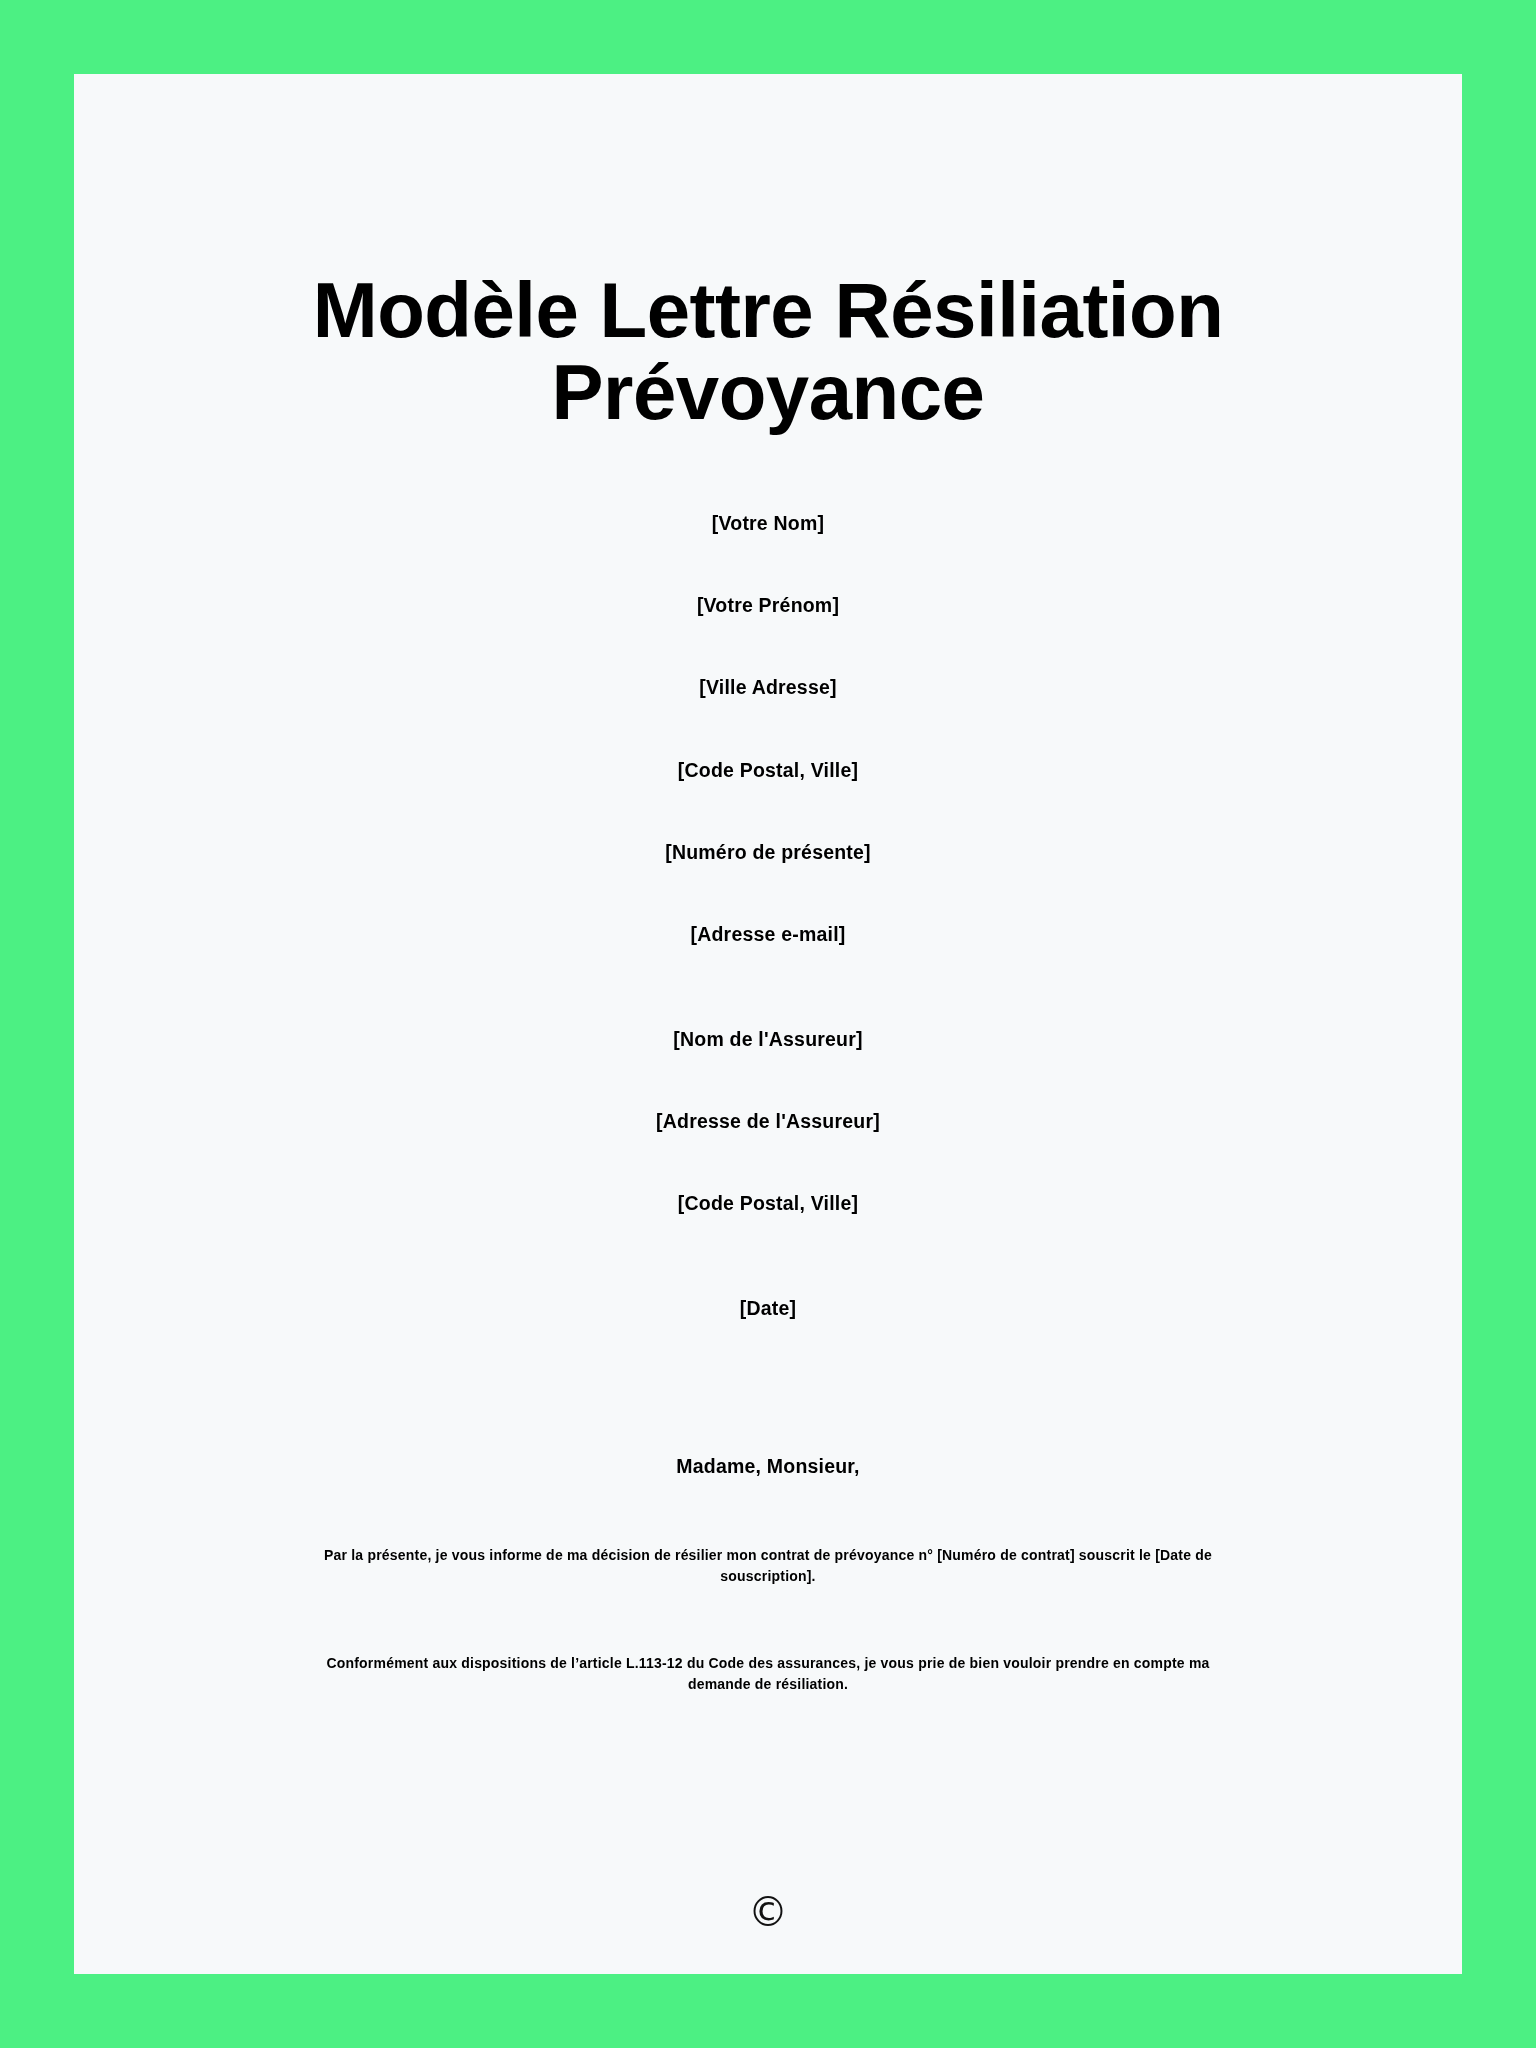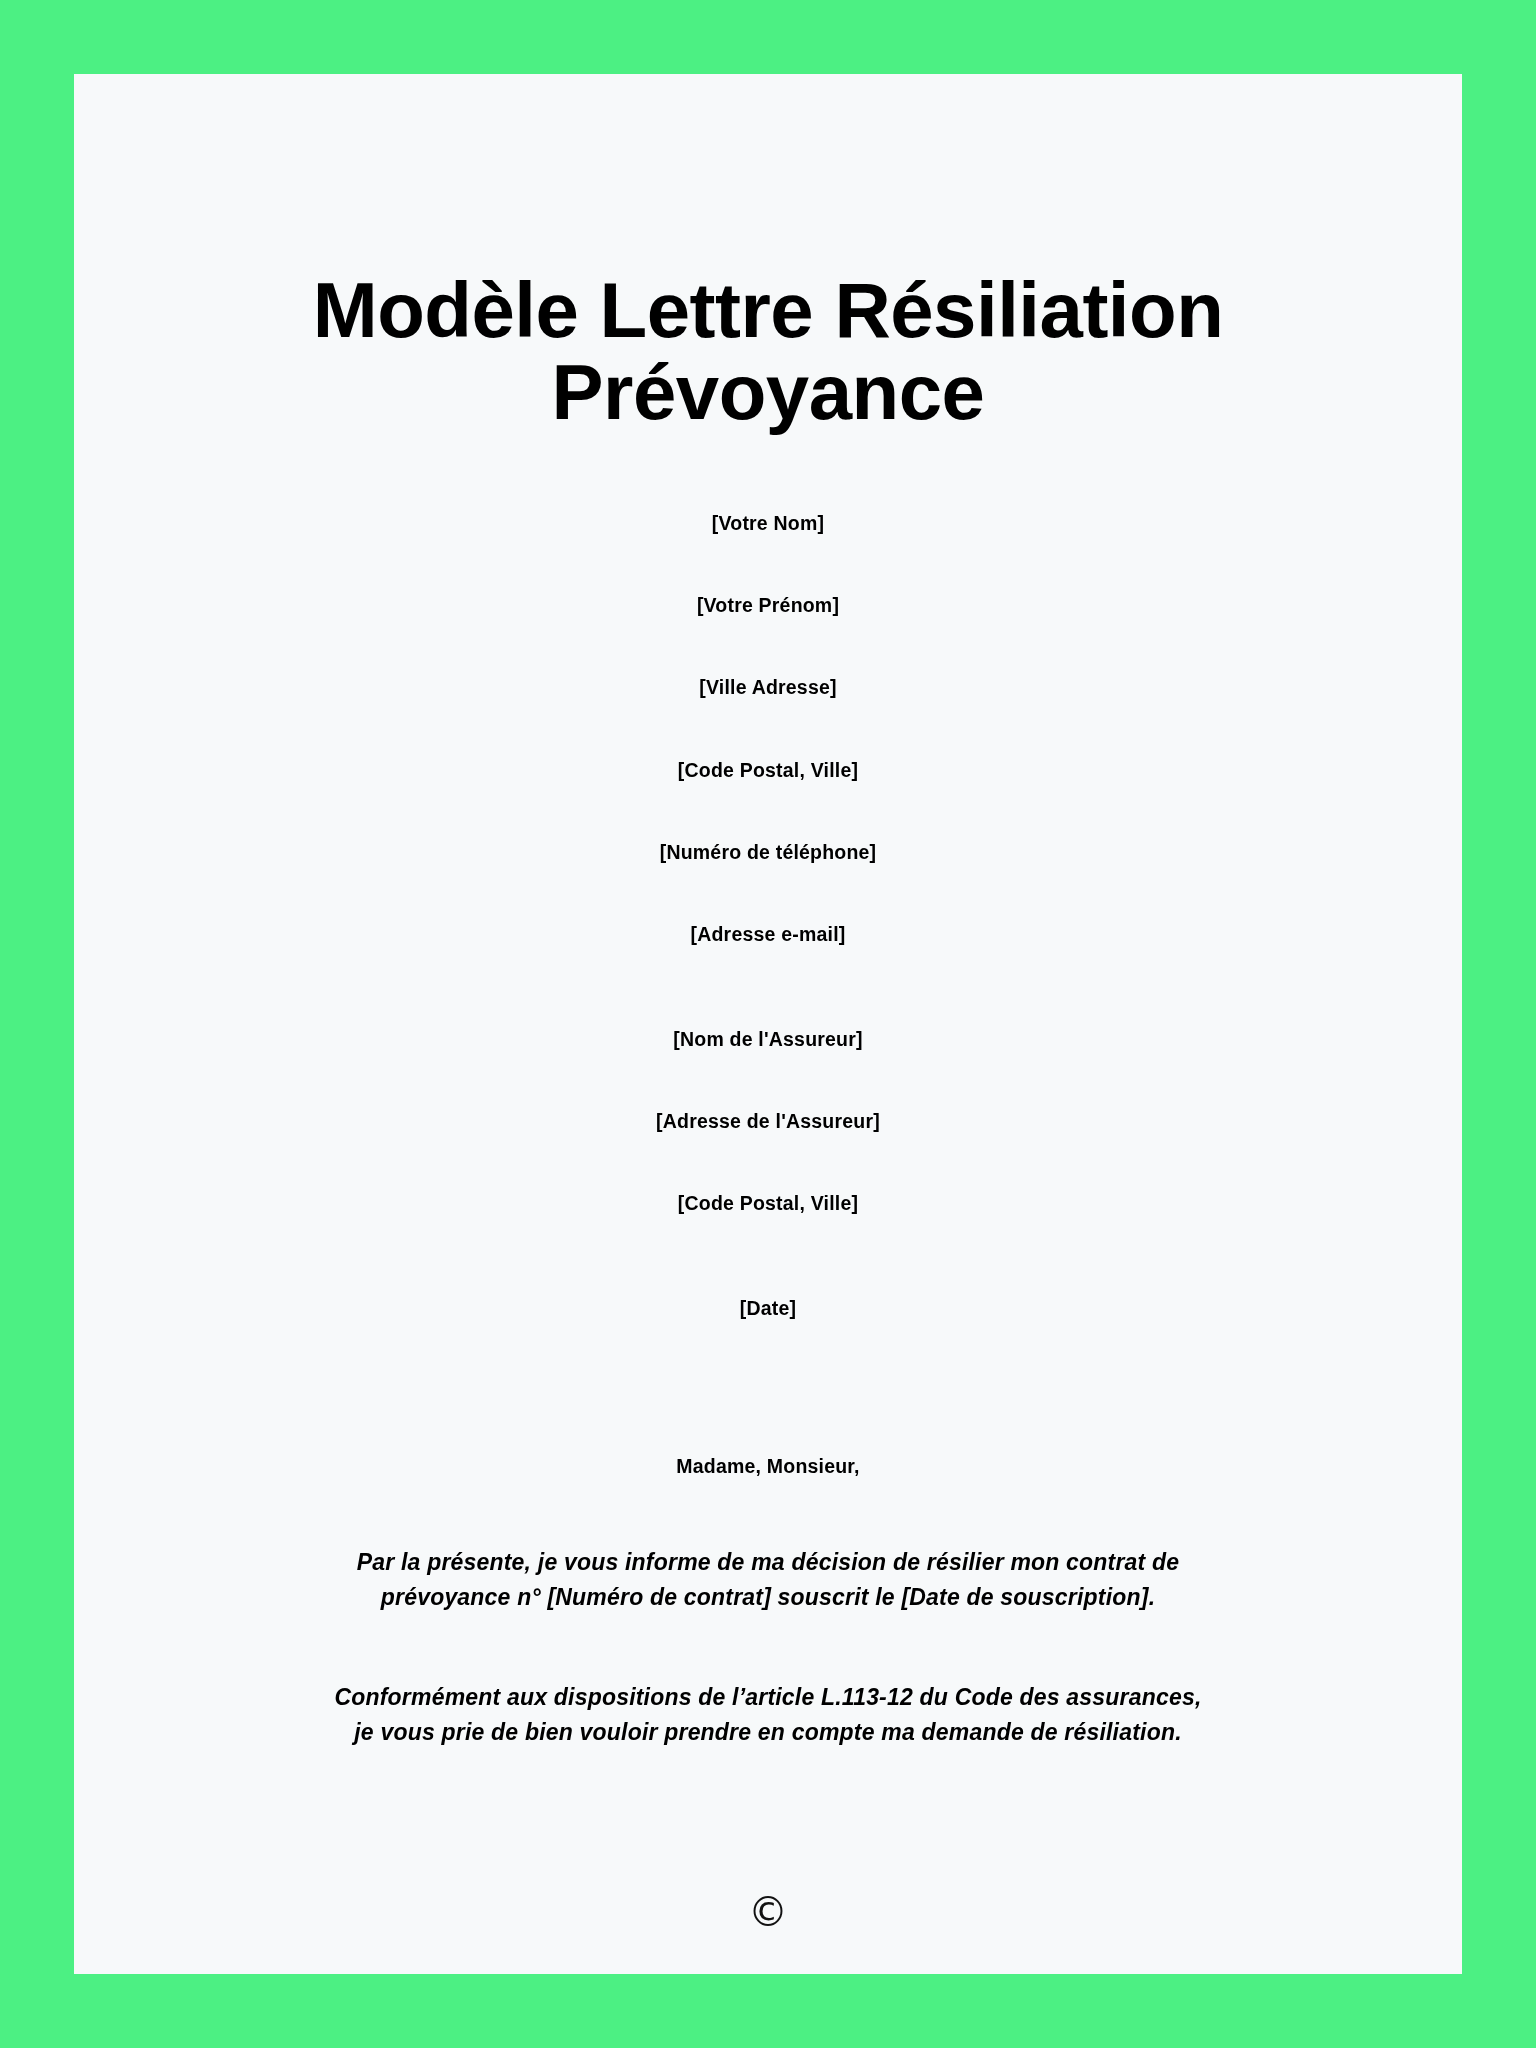--- a/index.html
+++ b/index.html
@@ -41,26 +41,25 @@
     font-size: 19.5px;
     font-weight: bold;
     color: #000;
     line-height: 1.35;
     letter-spacing: 0.2px;
   }
   .gap-small { height: 56px; }
   .gap-med   { height: 66px; }
   .gap-large { height: 78px; }
   .para {
-    font-size: 23px;
+    font-size: 14px;
     font-weight: bold;
     color: #000;
     line-height: 1.5;
     letter-spacing: 0.2px;
-    font-style: italic;
   }
   .footer-mark {
     position: absolute;
     left: 0;
     right: 0;
     bottom: 42px;
     text-align: center;
   }
   .copy-glyph {
     display: inline-block;
@@ -80,21 +79,21 @@
   <div class="letter-body">
 
     <div class="line">[Votre Nom]</div>
     <div class="gap-small"></div>
     <div class="line">[Votre Prénom]</div>
     <div class="gap-small"></div>
     <div class="line">[Ville Adresse]</div>
     <div class="gap-small"></div>
     <div class="line">[Code Postal, Ville]</div>
     <div class="gap-small"></div>
-    <div class="line">[Numéro de téléphone]</div>
+    <div class="line">[Numéro de présente]</div>
     <div class="gap-small"></div>
     <div class="line">[Adresse e-mail]</div>
 
     <div class="gap-large"></div>
 
     <div class="line">[Nom de l'Assureur]</div>
     <div class="gap-small"></div>
     <div class="line">[Adresse de l'Assureur]</div>
     <div class="gap-small"></div>
     <div class="line">[Code Postal, Ville]</div>

